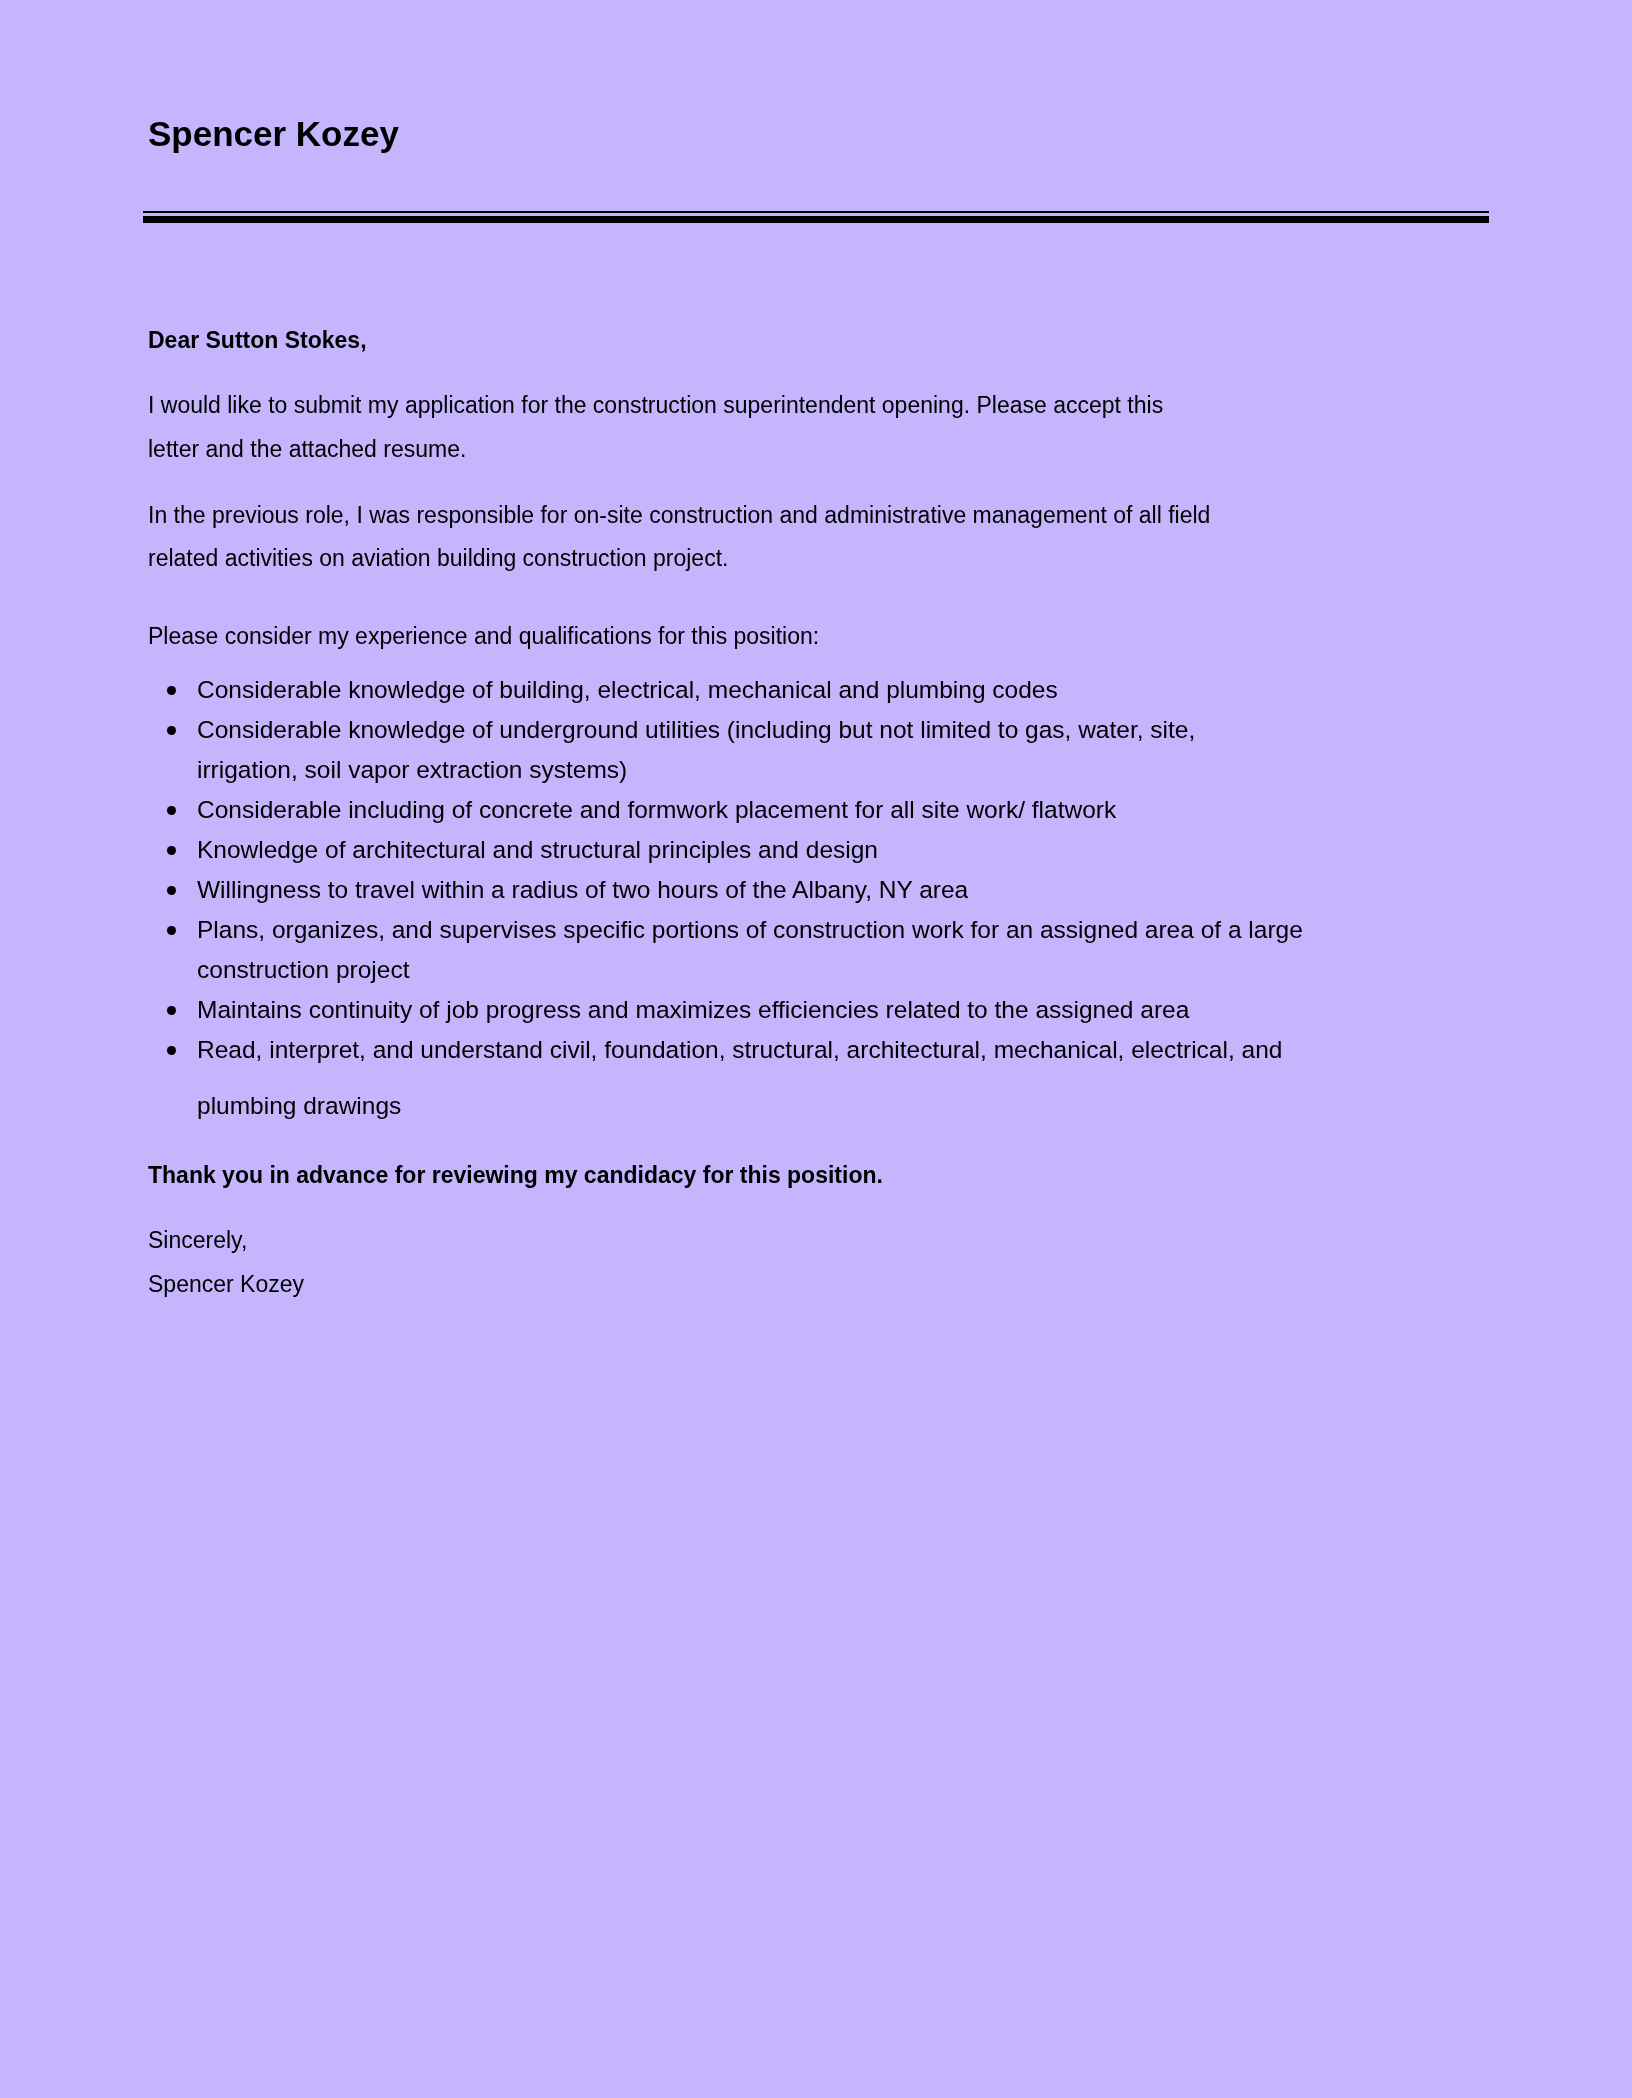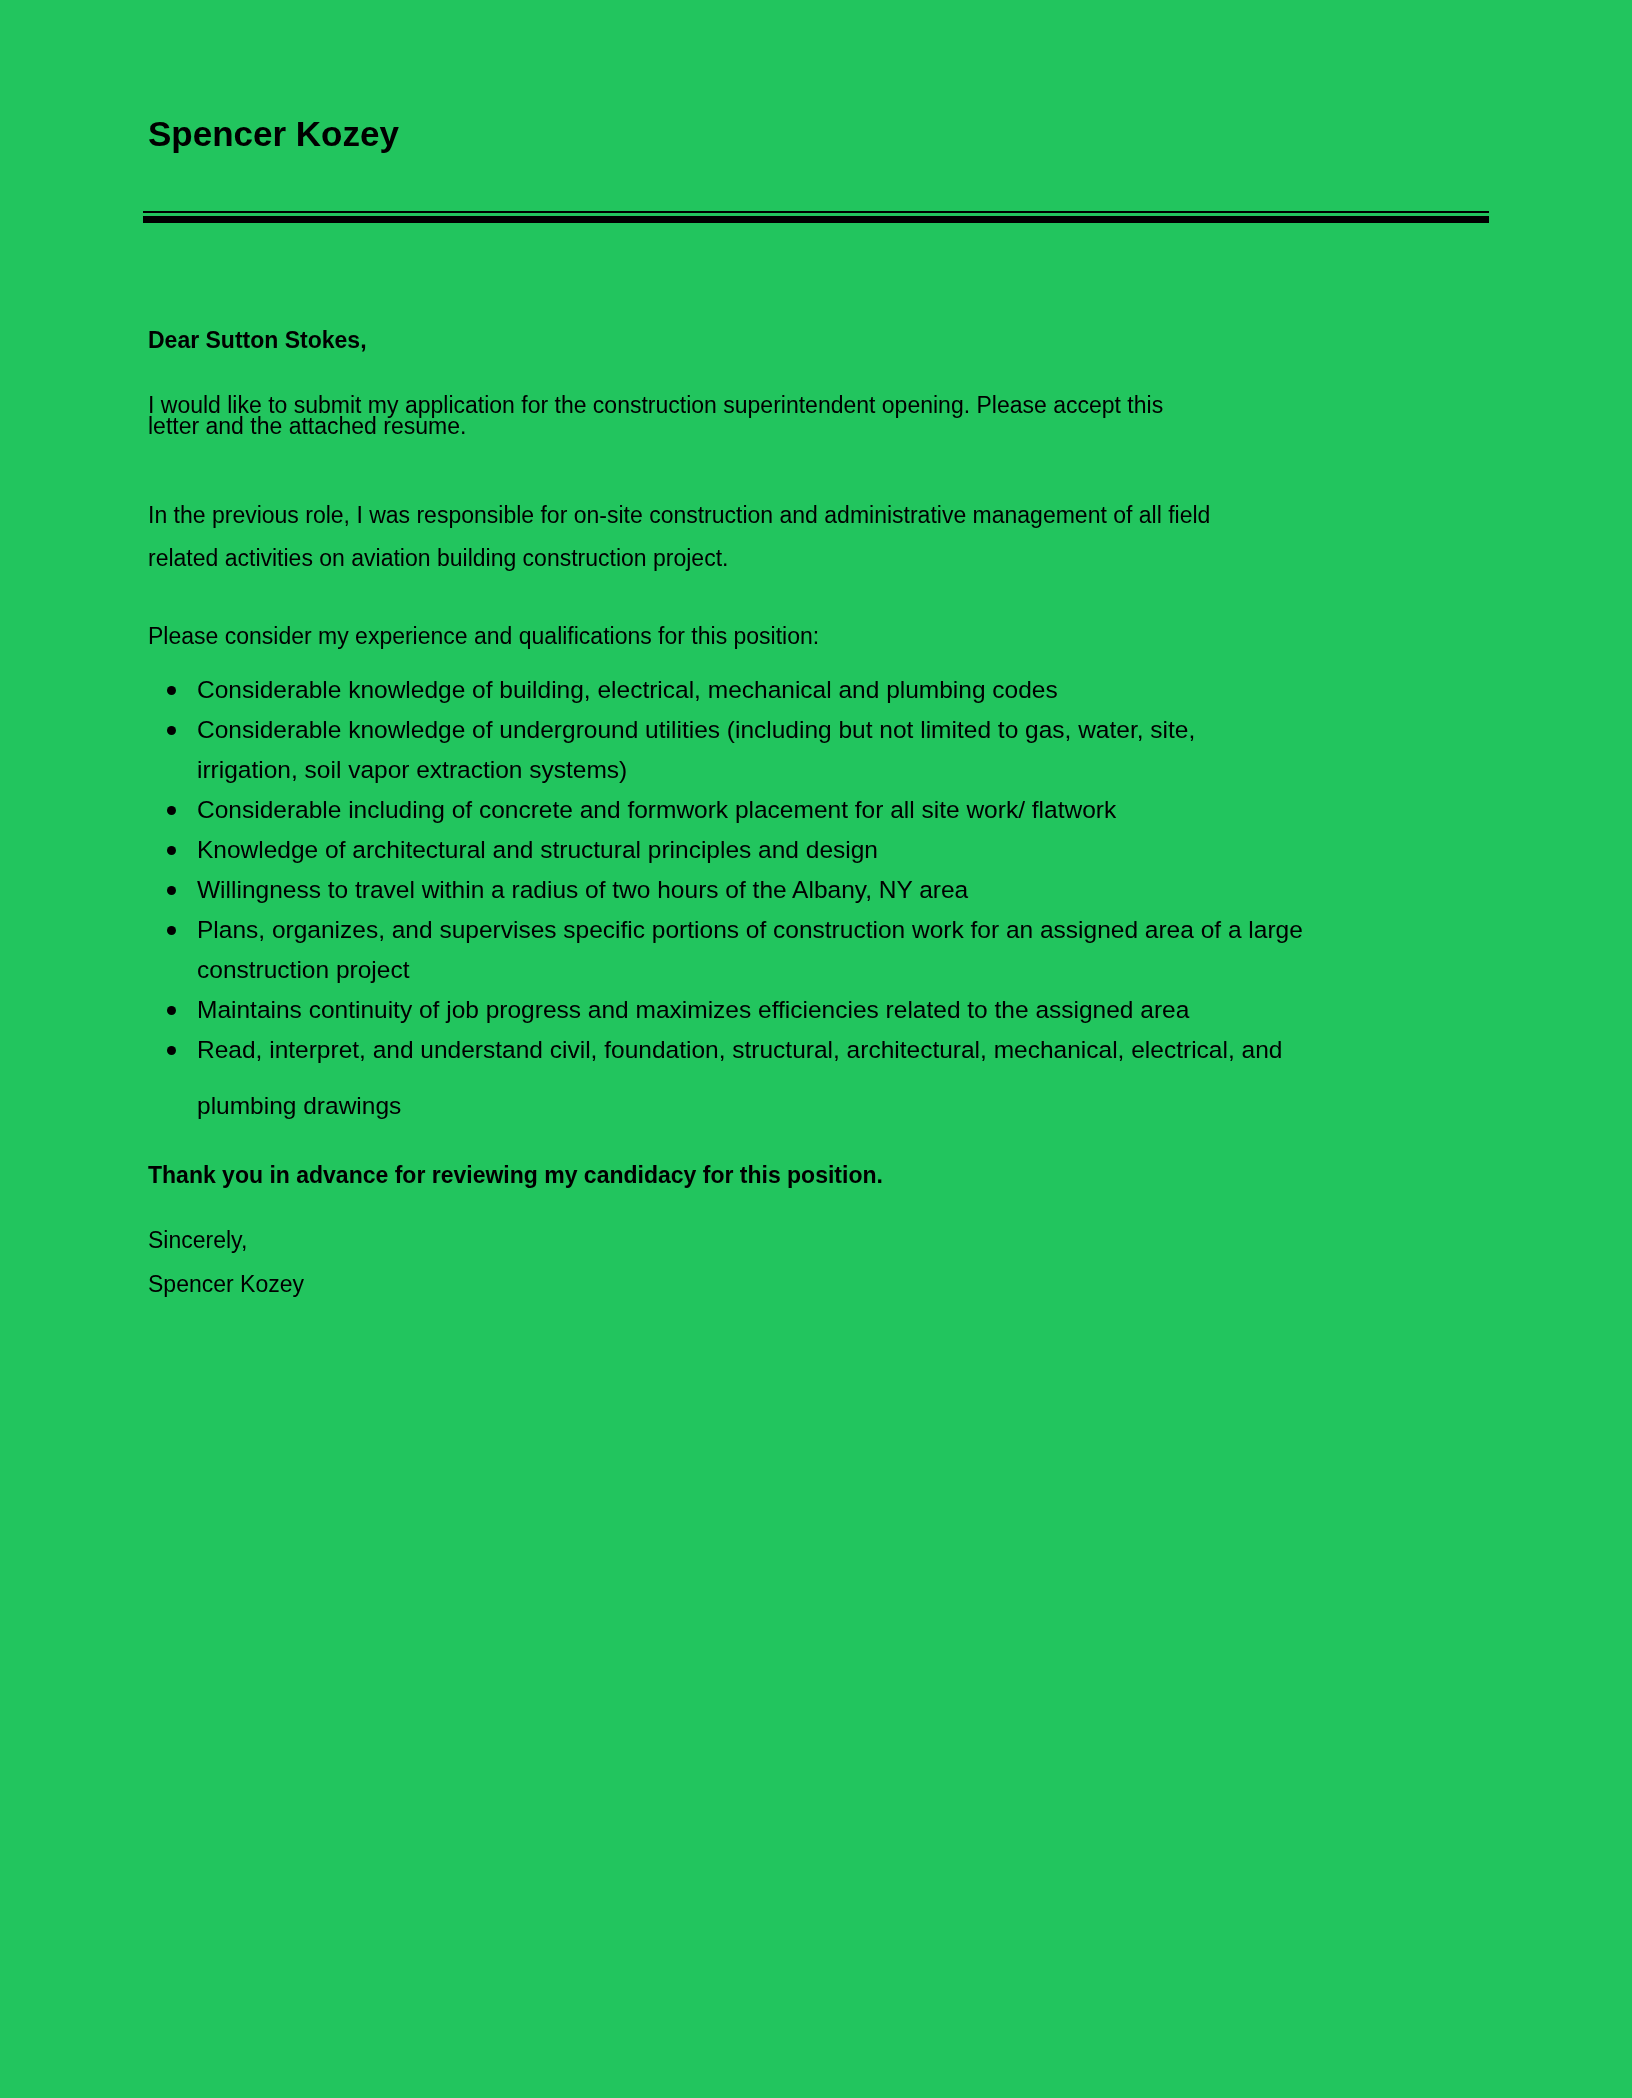--- a/index.html
+++ b/index.html
@@ -13,21 +13,21 @@
     position: relative;
     overflow: hidden;
     font-family: "Liberation Sans", sans-serif;
     color: #000000;
   }
   .page {
     position: absolute;
     left: 0; top: 0;
     width: 1632px;
     height: 2098px;
-    background: #22c55e;
+    background: #c4b5fd;
   }
   .abs { position: absolute; white-space: nowrap; }
   .name {
     left: 148px; top: 112px;
     font-size: 35px;
     font-weight: bold;
     line-height: 44px;
   }
   .address {
     left: 148px; top: 163px;
@@ -74,21 +74,21 @@
 
   <div class="abs name">Spencer Kozey</div>
 
   <div class="rule-thin"></div>
   <div class="rule-thick"></div>
 
   <div class="line body-text bold" style="top:318px;">Dear Sutton Stokes,</div>
 
   <div>
     <div class="line body-text" style="top:383px;">I would like to submit my application for the construction superintendent opening. Please accept this</div>
-    <div class="line body-text" style="top:404px;text-align:right;">letter and the attached resume.</div>
+    <div class="line body-text" style="top:427px;text-align:right;">letter and the attached resume.</div>
   </div>
 
   <div>
     <div class="line body-text" style="top:493px;">In the previous role, I was responsible for on-site construction and administrative management of all field</div>
     <div class="line body-text" style="top:536px;">related activities on aviation building construction project.</div>
   </div>
 
   <div>
     <div class="line body-text" style="top:614px;text-align:right;">Please consider my experience and qualifications for this position:</div>
   </div>

